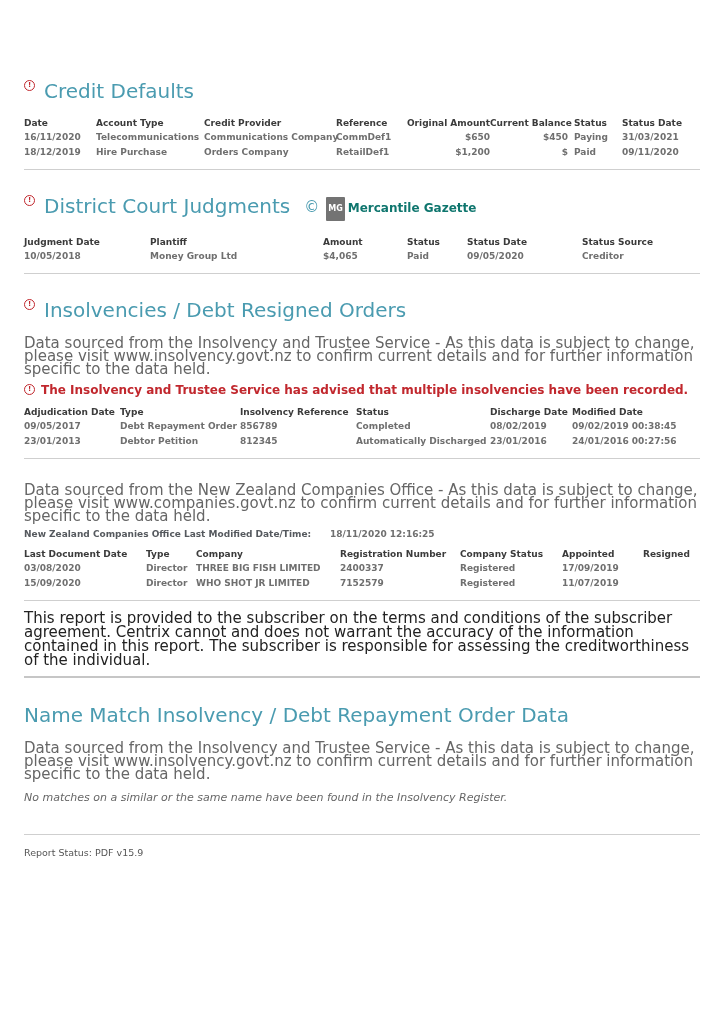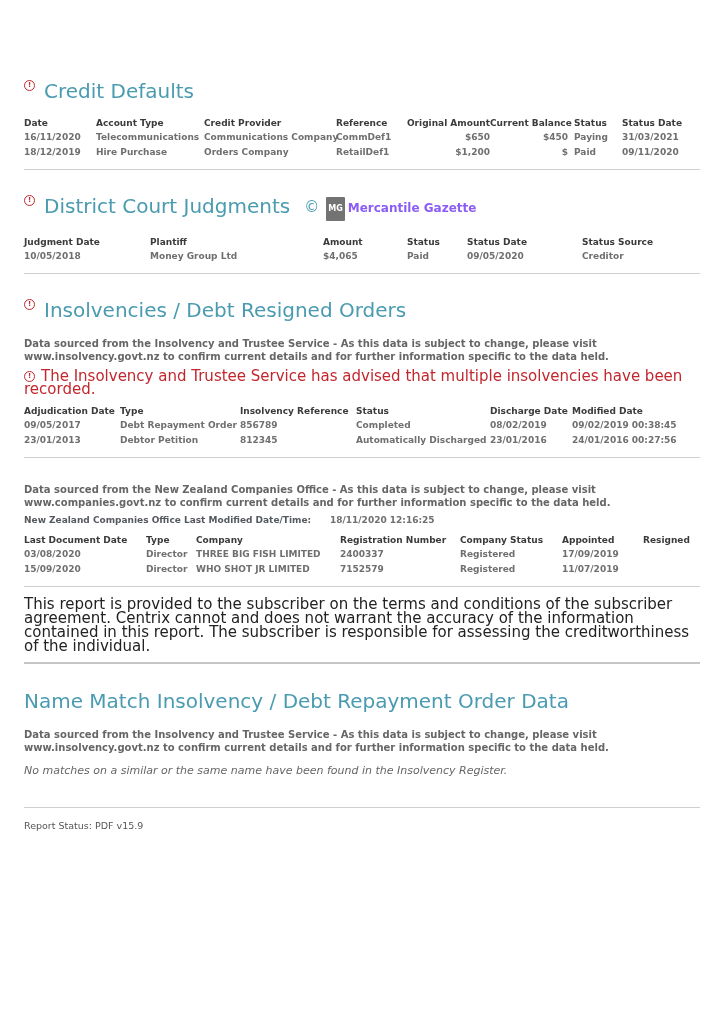--- a/index.html
+++ b/index.html
@@ -32,45 +32,45 @@
   }
   .alert-icon.inline { top: 1px; margin-right: 6px; }
 
   
   .copyright-glyph { color: #4a9bb0; font-size: 15px; margin-left: 14px; font-weight: 400; vertical-align: 1px; }
   .mg-badge {
     display: inline-block; background: #737373; color: #fff;
     font-size: 8px; font-weight: 700; padding: 1px 2px;
     margin-left: 7px; border-radius: 1px; vertical-align: 2px;
   }
-  .mg-text { color: #8b5cf6; font-weight: 700; font-size: 12px; margin-left: 3px; vertical-align: 1px; }
+  .mg-text { color: #0f766e; font-weight: 700; font-size: 12px; margin-left: 3px; vertical-align: 1px; }
 
   
   table { width: 100%; border-collapse: collapse; table-layout: fixed; }
   th {
     text-align: left; font-size: 9px; font-weight: 700; color: #3b3b3b;
     padding: 0 0 4px 0; white-space: nowrap; overflow: visible;
   }
   td {
     font-size: 9px; font-weight: 700; color: #6f6f6f;
     padding: 0 0 5px 0; white-space: nowrap; overflow: visible;
   }
   .ra { text-align: right; }
   .pad-l { padding-left: 6px; }
 
   hr.rule { border: none; border-top: 1px solid #cfcfcf; margin: 7px 0 0 0; }
   hr.rule-thick { border: none; border-top: 2px solid #c6c6c6; margin: 9px 0 0 0; }
 
   
   p.note {
-    font-size: 10px; font-weight: 700; color: #666;
+    font-size: 15px; font-weight: 400; color: #666;
     line-height: 13px; margin: 0 0 0 0;
   }
   p.warning {
-    font-size: 15px; font-weight: 400; color: #c1272d;
+    font-size: 12px; font-weight: 700; color: #c1272d;
     line-height: 13px; margin: 7px 0 0 0;
   }
   p.disclaimer {
     font-size: 15px; font-weight: 400; color: #222;
     line-height: 14px; margin: 10px 0 0 0;
   }
   p.italic-note {
     font-size: 11px; font-weight: 400; font-style: italic; color: #666;
     line-height: 13px; margin: 10px 0 0 0;
   }

